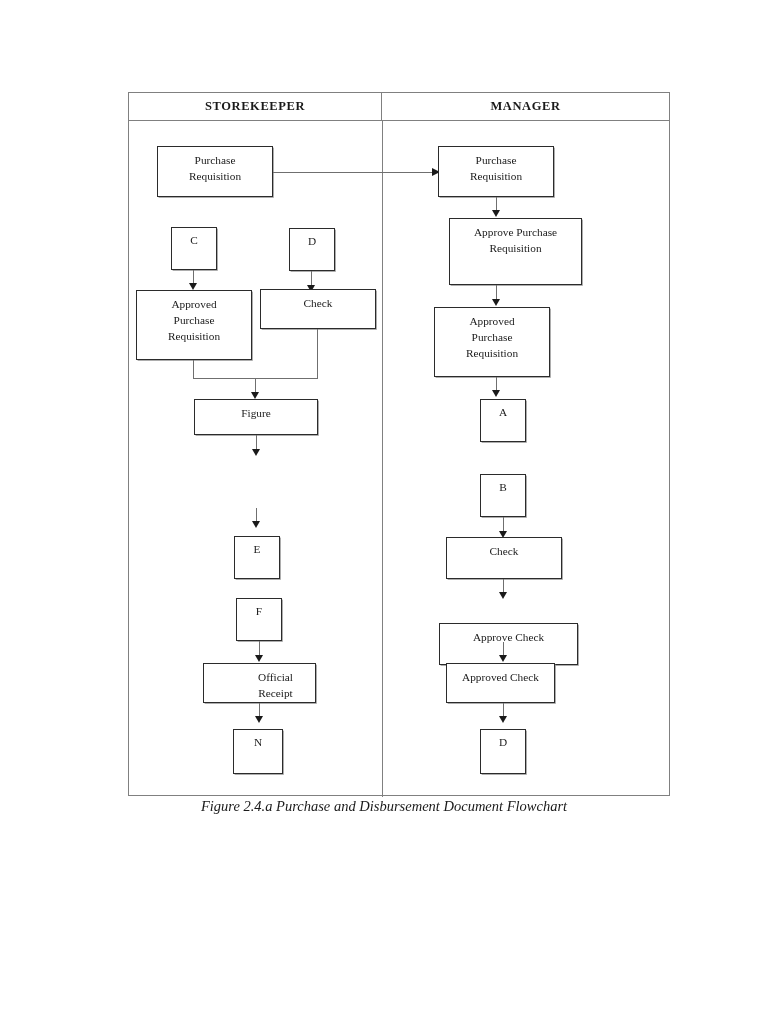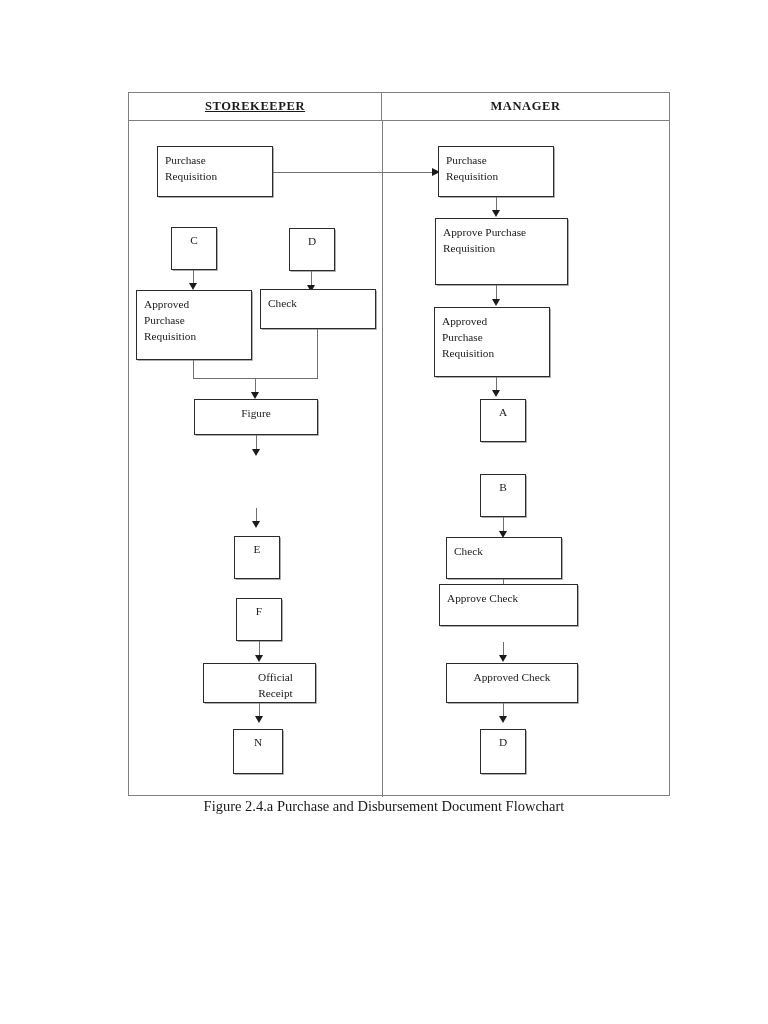--- a/index.html
+++ b/index.html
@@ -39,21 +39,21 @@
   }
   .header-cell {
     display: flex;
     align-items: center;
     justify-content: center;
     font-weight: bold;
     font-size: 12.5px;
     letter-spacing: 0.6px;
     box-sizing: border-box;
   }
-  #header-cell-storekeeper { width: 253px; border-right: 1px solid #808080; text-decoration: underline; }
+  #header-cell-storekeeper { width: 253px; border-right: 1px solid #808080; }
   #header-cell-manager { flex: 1; }
 
   #column-divider {
     position: absolute;
     left: 253px;
     top: 28px;
     width: 1px;
     height: 676px;
     background: #808080;
   }
@@ -62,21 +62,21 @@
   .node {
     position: absolute;
     border: 1.3px solid #2b2b2b;
     background: #ffffff;
     box-sizing: border-box;
     font-size: 11.3px;
     line-height: 1.42;
     padding: 5px 7px 0 7px;
     box-shadow: 1.2px 1.2px 0 -0.4px #9a9a9a;
   }
-  .node.right-text { text-align: left; }
+  .node.right-text { text-align: center; }
   .node.center-text { text-align: center; }
   .node.conn {
     padding-top: 4px;
     text-align: center;
   }
 
   
   .vline {
     position: absolute;
     width: 1px;
@@ -104,20 +104,21 @@
     border-left: 8px solid #1a1a1a;
   }
 
   
   #figure-caption {
     position: absolute;
     left: 0;
     top: 798px;
     width: 768px;
     text-align: center;
+    font-style: italic;
     font-size: 14.5px;
     color: #1a1a1a;
   }
 </style>
 </head>
 <body>
 
 <div id="flowchart-frame">
 
   <div id="header-row">
@@ -165,43 +166,43 @@
   <div class="node center-text" style="left:74px; top:570px; width:113px; height:40px;padding-left:39px;">Official Receipt</div>
   <div class="vline" style="left:130px; top:610px; height:16px;"></div>
   <div class="arrow-down" style="left:126px; top:623px;"></div>
 
   <div class="node conn" style="left:104px; top:636px; width:50px; height:45px;">N</div>
 
   <div class="node right-text" style="left:309px; top:53px; width:116px; height:51px;">Purchase<br>Requisition</div>
   <div class="vline" style="left:367px; top:104px; height:16px;"></div>
   <div class="arrow-down" style="left:363px; top:117px;"></div>
 
-  <div class="node right-text" style="left:306px; top:125px; width:133px; height:67px;">Approve Purchase<br>Requisition</div>
+  <div class="node right-text" style="left:320px; top:125px; width:133px; height:67px;">Approve Purchase<br>Requisition</div>
   <div class="vline" style="left:367px; top:192px; height:17px;"></div>
   <div class="arrow-down" style="left:363px; top:206px;"></div>
 
   <div class="node right-text" style="left:305px; top:214px; width:116px; height:70px;">Approved<br>Purchase<br>Requisition</div>
   <div class="vline" style="left:367px; top:284px; height:16px;"></div>
   <div class="arrow-down" style="left:363px; top:297px;"></div>
 
   <div class="node conn" style="left:351px; top:306px; width:46px; height:43px;">A</div>
 
   <div class="node conn" style="left:351px; top:381px; width:46px; height:43px;">B</div>
   <div class="vline" style="left:374px; top:424px; height:17px;"></div>
   <div class="arrow-down" style="left:370px; top:438px;"></div>
 
   <div class="node right-text" style="left:317px; top:444px; width:116px; height:42px;">Check</div>
   <div class="vline" style="left:374px; top:486px; height:16px;"></div>
   <div class="arrow-down" style="left:370px; top:499px;"></div>
 
-  <div class="node right-text" style="left:310px; top:491px; width:139px; height:42px;">Approve Check</div>
+  <div class="node right-text" style="left:310px; top:530px; width:139px; height:42px;">Approve Check</div>
   <div class="vline" style="left:374px; top:549px; height:16px;"></div>
   <div class="arrow-down" style="left:370px; top:562px;"></div>
 
-  <div class="node center-text" style="left:317px; top:570px; width:132px; height:40px;">Approved Check</div>
+  <div class="node center-text" style="left:317px; top:570px; width:109px; height:40px;">Approved Check</div>
   <div class="vline" style="left:374px; top:610px; height:16px;"></div>
   <div class="arrow-down" style="left:370px; top:623px;"></div>
 
   <div class="node conn" style="left:351px; top:636px; width:46px; height:45px;">D</div>
 
 </div>
 
 <div id="figure-caption">Figure 2.4.a Purchase and Disbursement Document Flowchart</div>
 
 </body></html>

